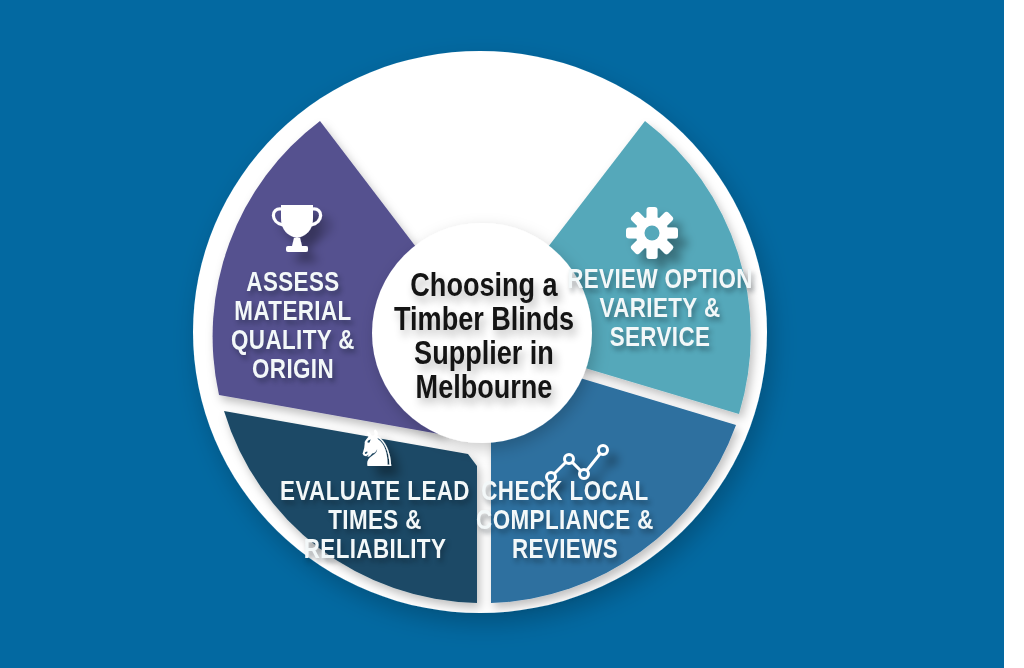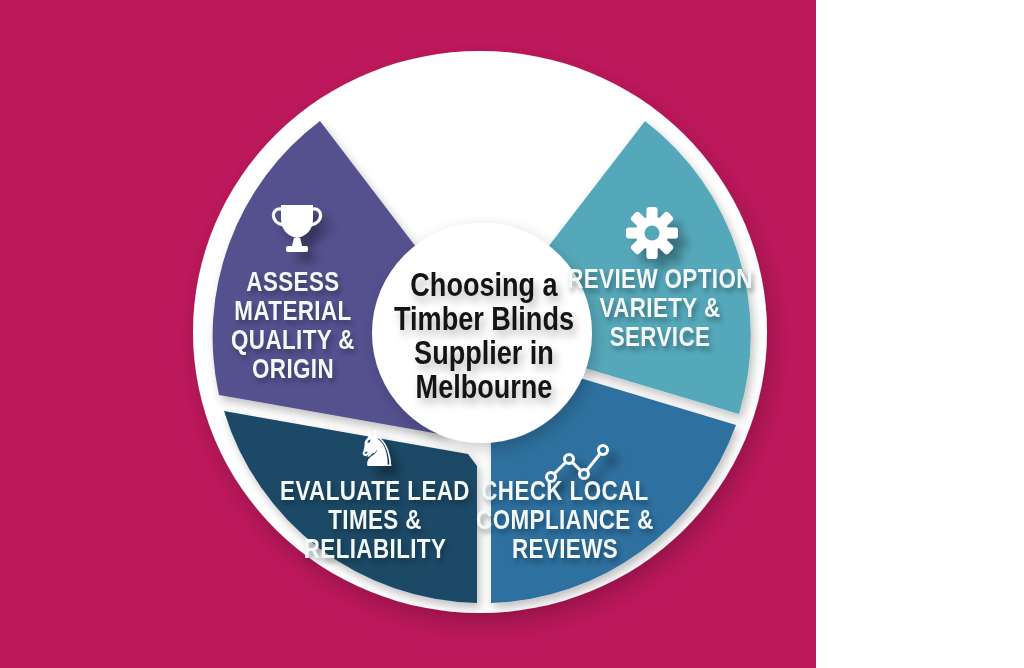--- a/index.html
+++ b/index.html
@@ -1,18 +1,18 @@
 <!DOCTYPE html>
 <html><head>
 <meta charset="utf-8">
 <style>
   html,body{margin:0;padding:0;}
   .stage{
-    position:relative;width:816px;height:668px;overflow:hidden;
-    background:#be185d;
+    position:relative;width:1004px;height:668px;overflow:hidden;
+    background:#0369a1;
     font-family:"Liberation Sans",sans-serif;
   }
   .stage svg{position:absolute;left:0;top:0;}
   .seg-label{
     position:absolute;width:280px;text-align:center;
     color:#f3f8f9;font-weight:bold;font-size:28px;line-height:29px;
     letter-spacing:.5px;transform:scaleX(.8);transform-origin:50% 50%;
     text-shadow:3px 4px 6px rgba(10,20,30,.38);
   }
   .seg-label span{display:block;}

